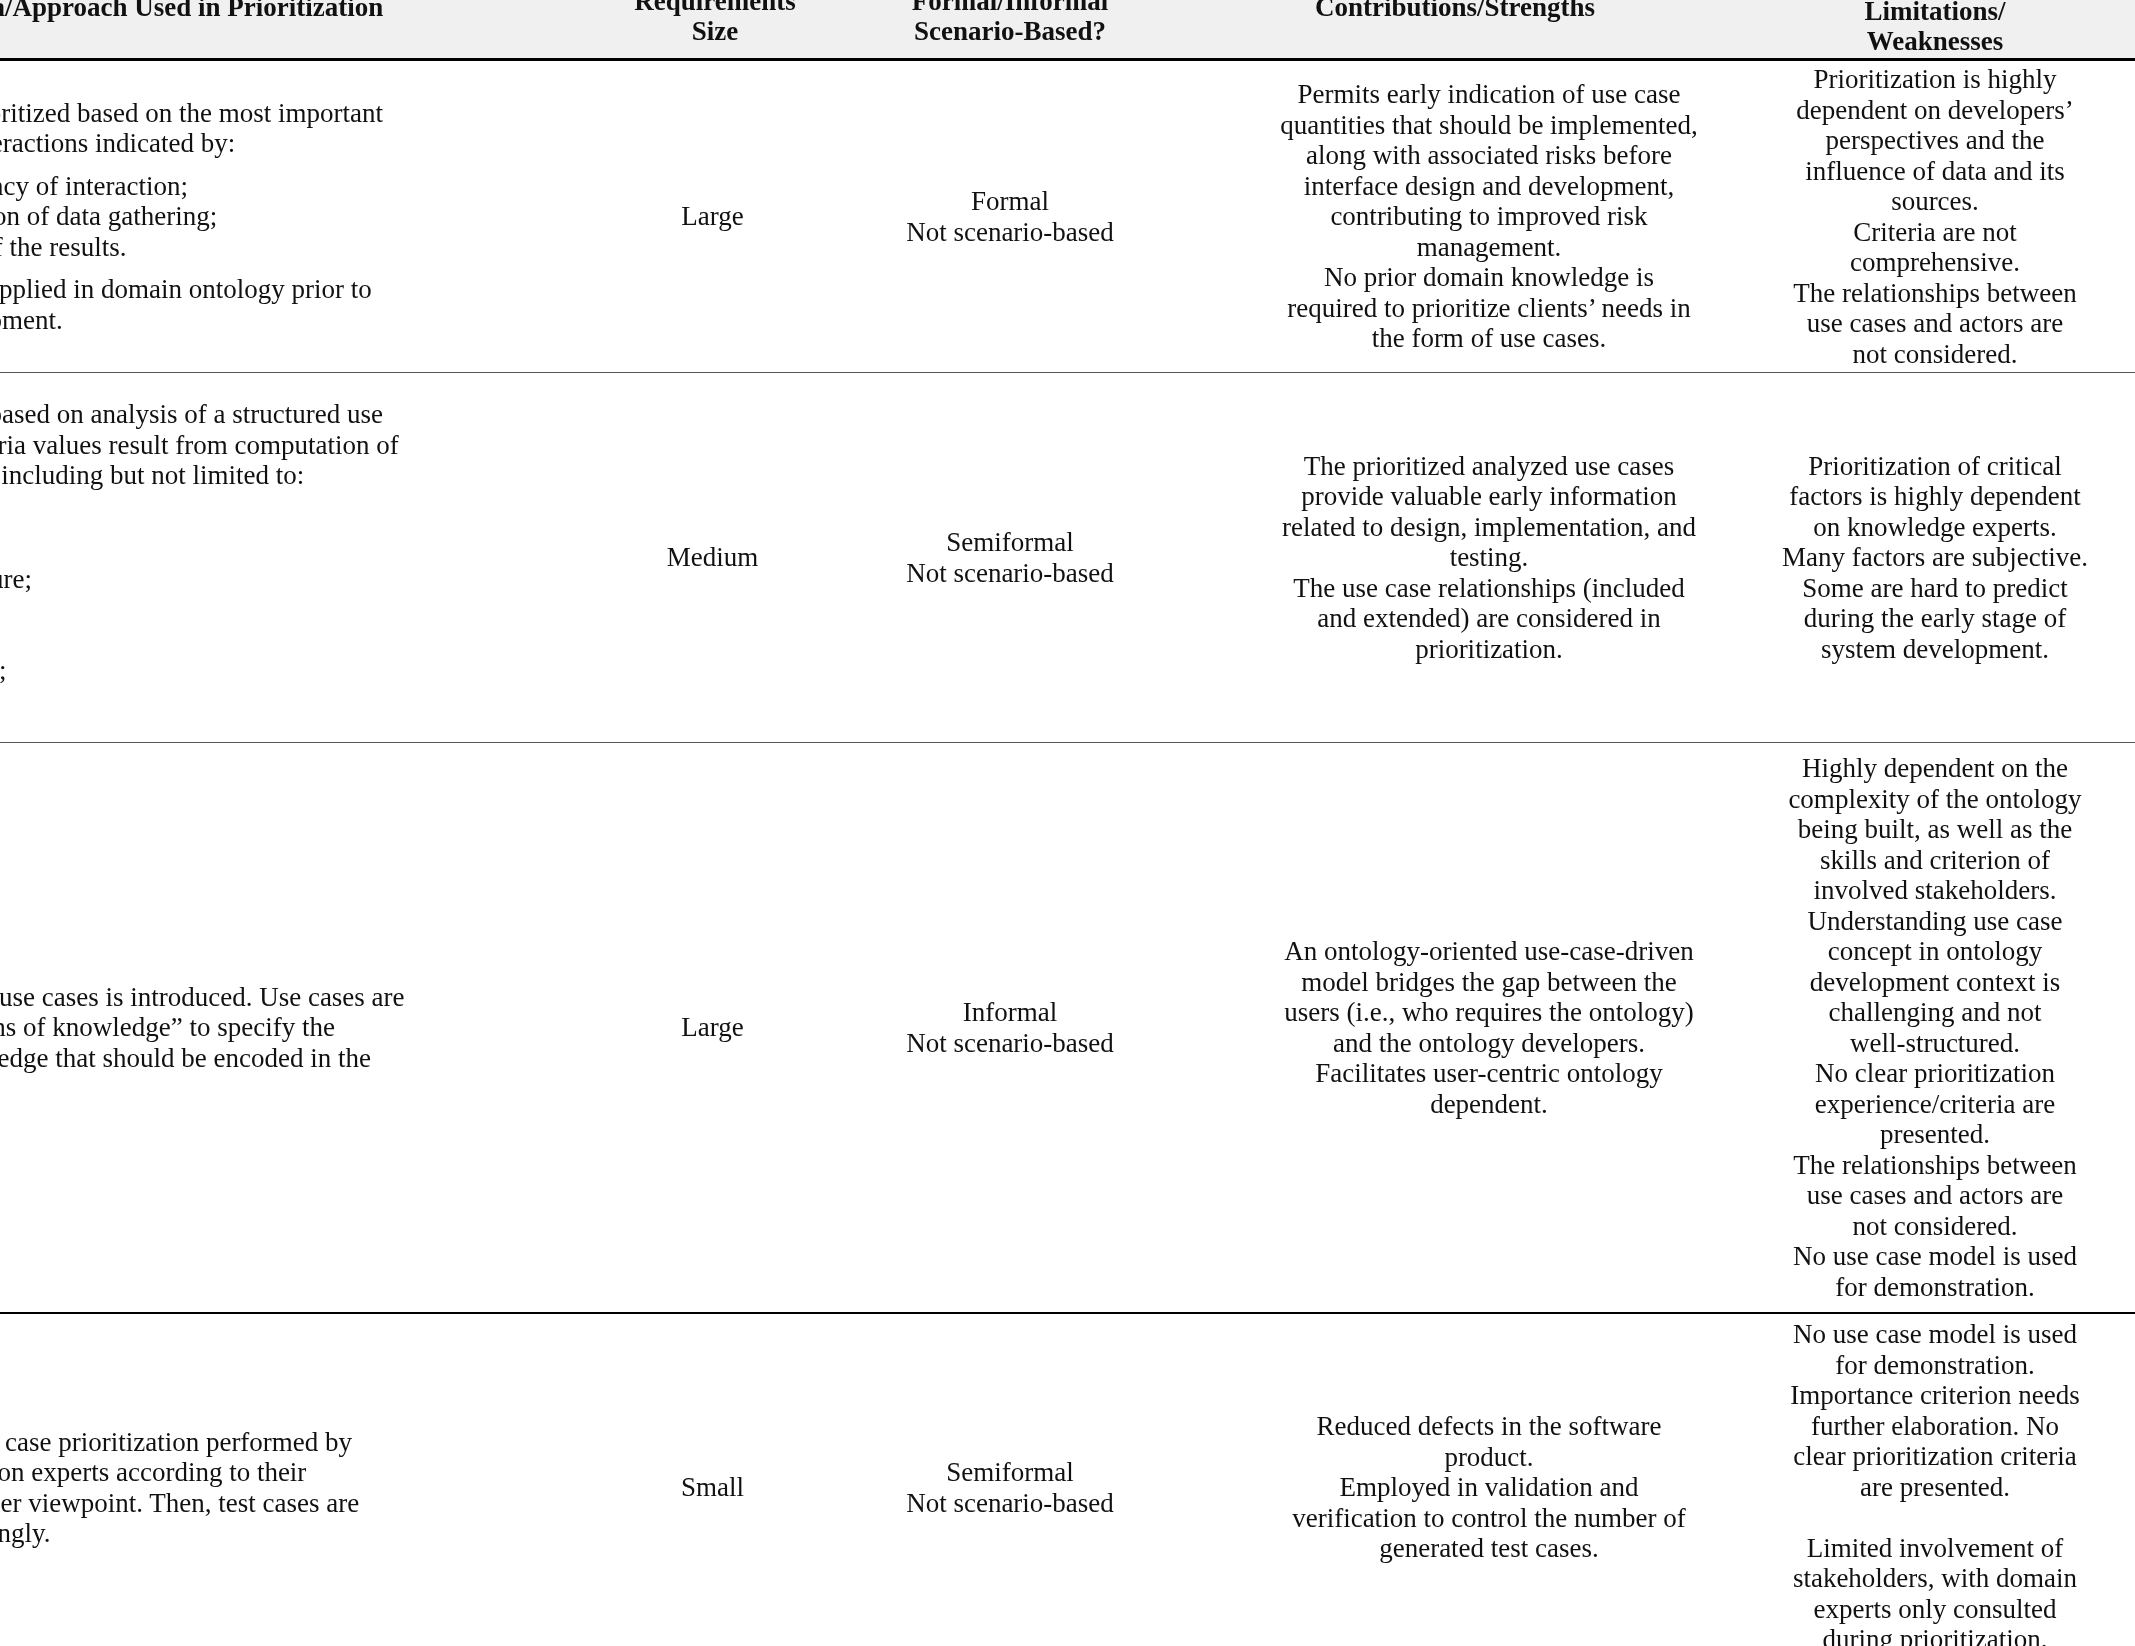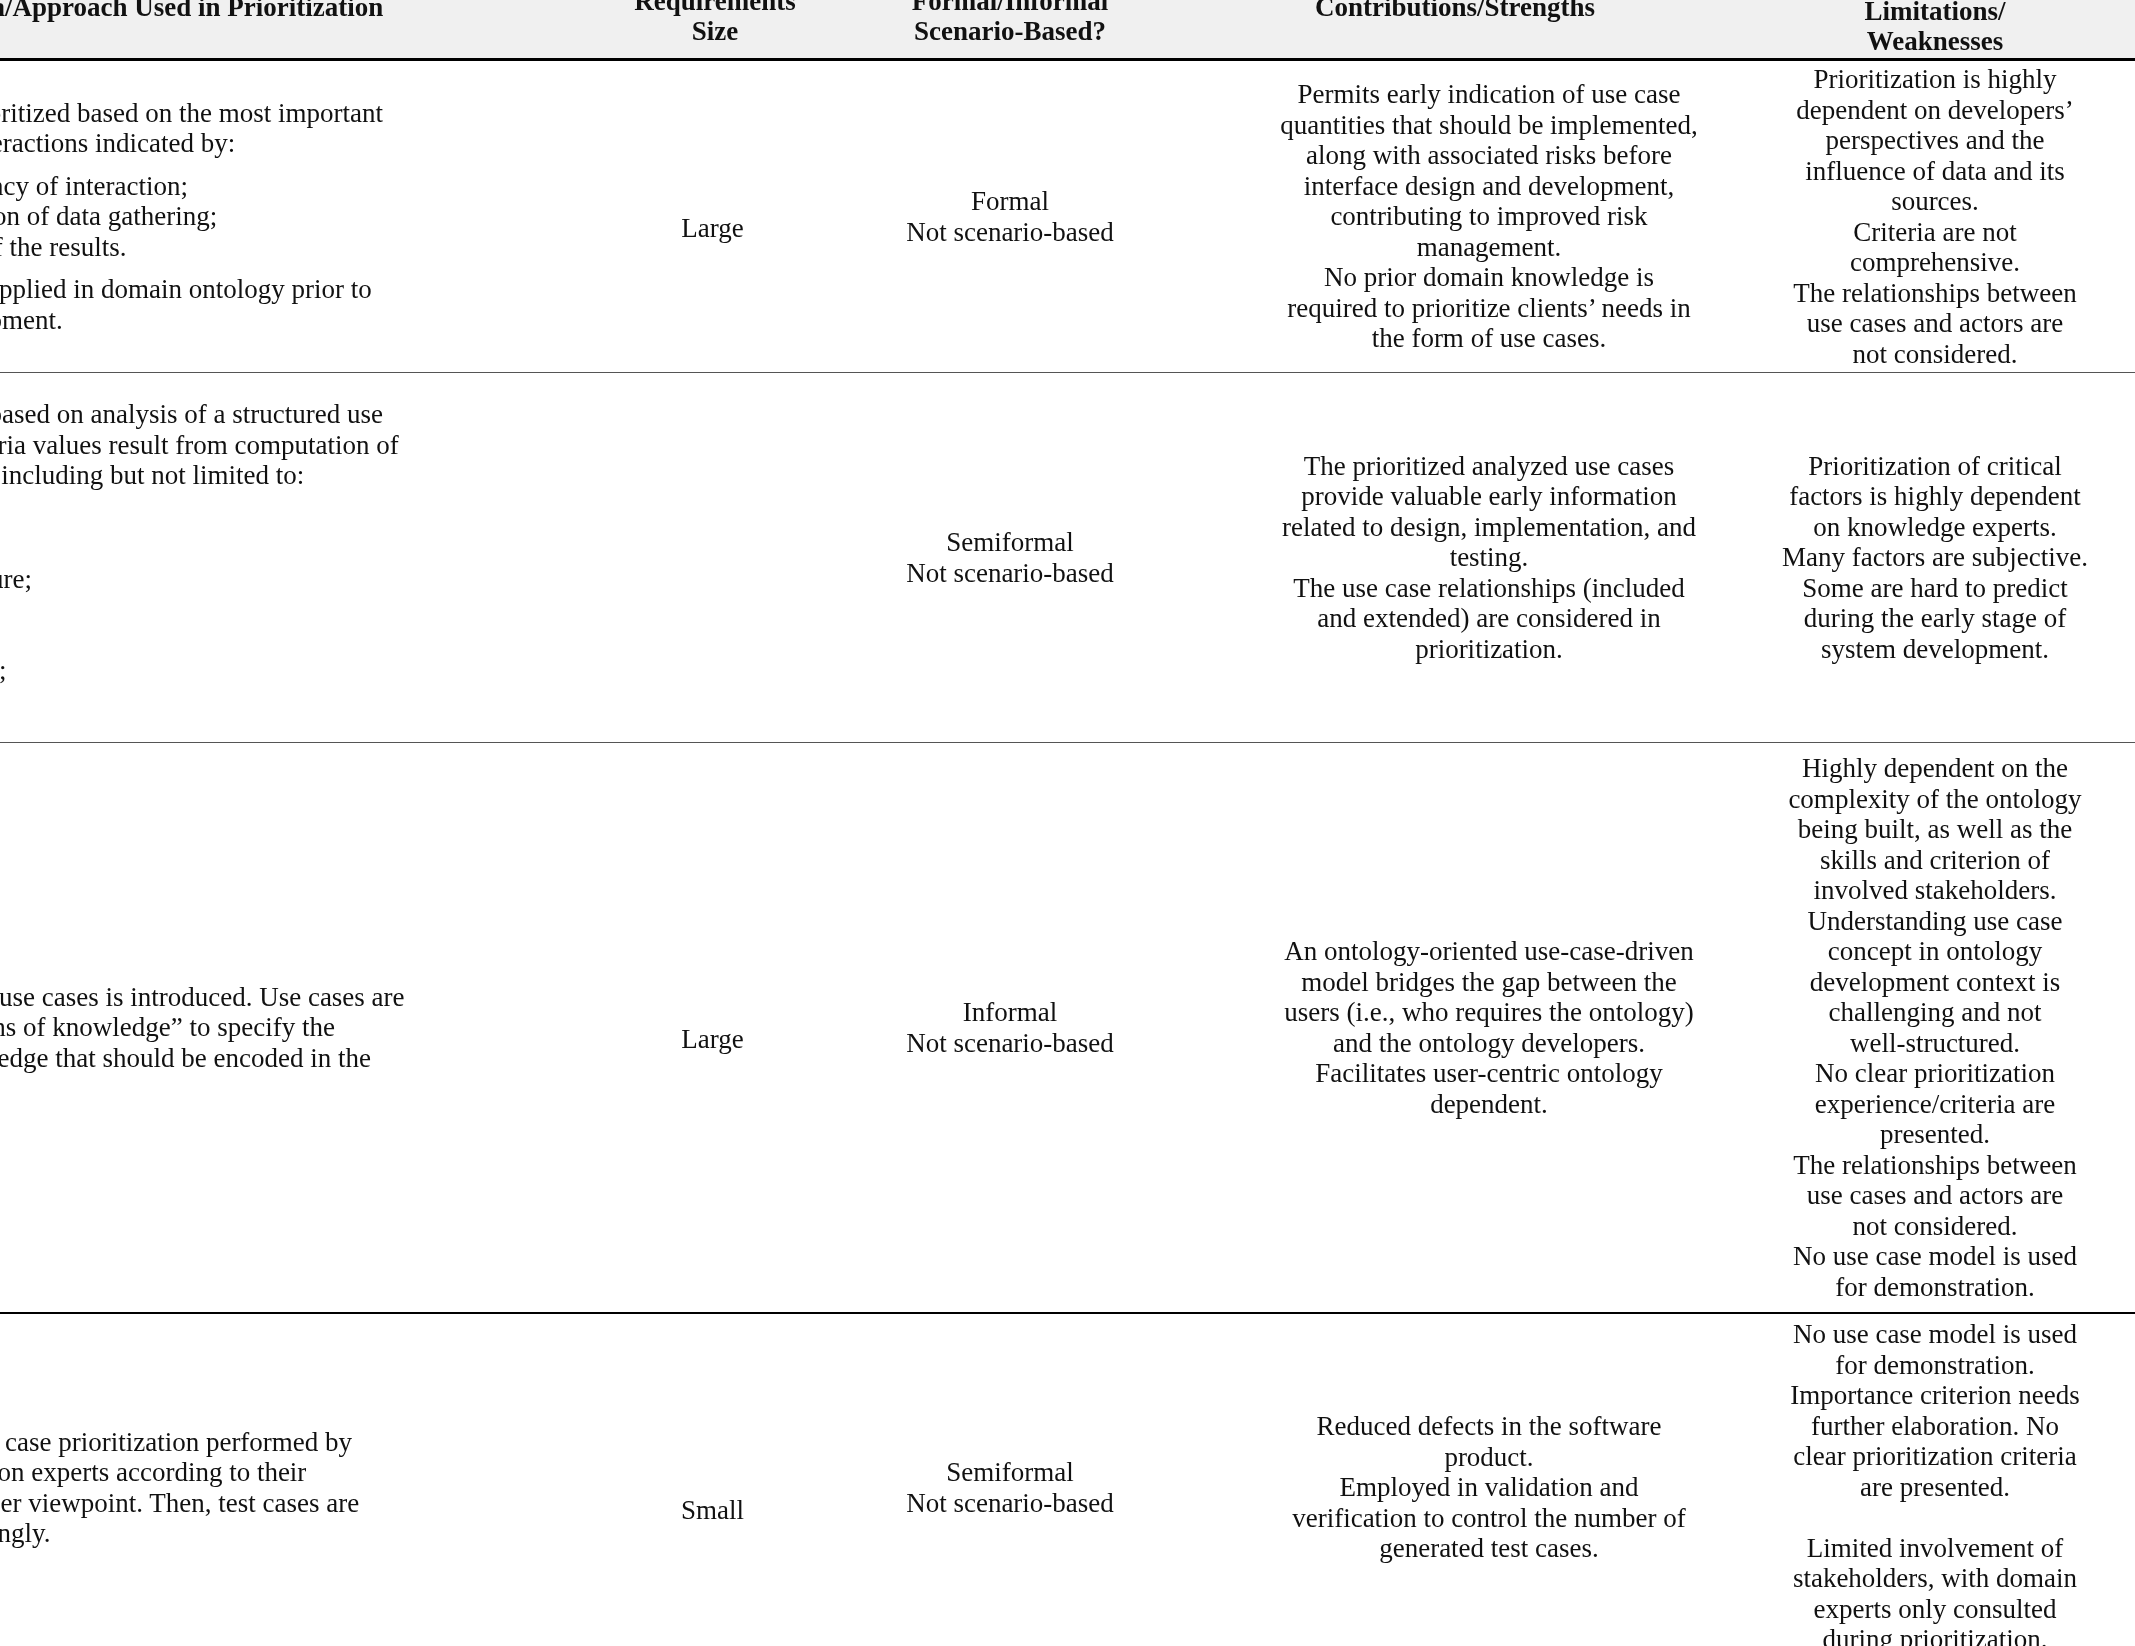--- a/index.html
+++ b/index.html
@@ -52,21 +52,21 @@
       display: flex;
       flex-direction: column;
       justify-content: center;
     }
     .cell.center { text-align: center; align-items: center; }
     .cell.left { text-align: left; }
     .para { margin: 0; }
     .gap { height: 12px; }
     .line { display: block; white-space: nowrap; }
     .c1 { left: -70px; width: 670px; }
-    .c2 { left: 615px; width: 195px; margin-top: 23px; }
+    .c2 { left: 615px; width: 195px; }
     .c3 { left: 860px; width: 300px; }
     .c4 { left: 1229px; width: 520px; }
     .c5 { left: 1740px; width: 390px; }
     .clip-top { justify-content: flex-start; }
   </style>
 </head>
 <body>
 
 <div class="table">
 
@@ -151,20 +151,23 @@
       <div class="gap"></div>
       <p class="para">
         <span class="line">y;</span>
         <span class="line">rity;</span>
         <span class="line">structure;</span>
         <span class="line">uency;</span>
         <span class="line">nues;</span>
         <span class="line">ability;</span>
         <span class="line">bility.</span>
       </p>
+    </div>
+    <div class="cell center c2">
+      <span class="line">Medium</span>
     </div>
     <div class="cell center c3">
       <span class="line">Semiformal</span>
       <span class="line">Not scenario-based</span>
     </div>
     <div class="cell center c4">
       <span class="line">The prioritized analyzed use cases</span>
       <span class="line">provide valuable early information</span>
       <span class="line">related to design, implementation, and</span>
       <span class="line">testing.</span>

